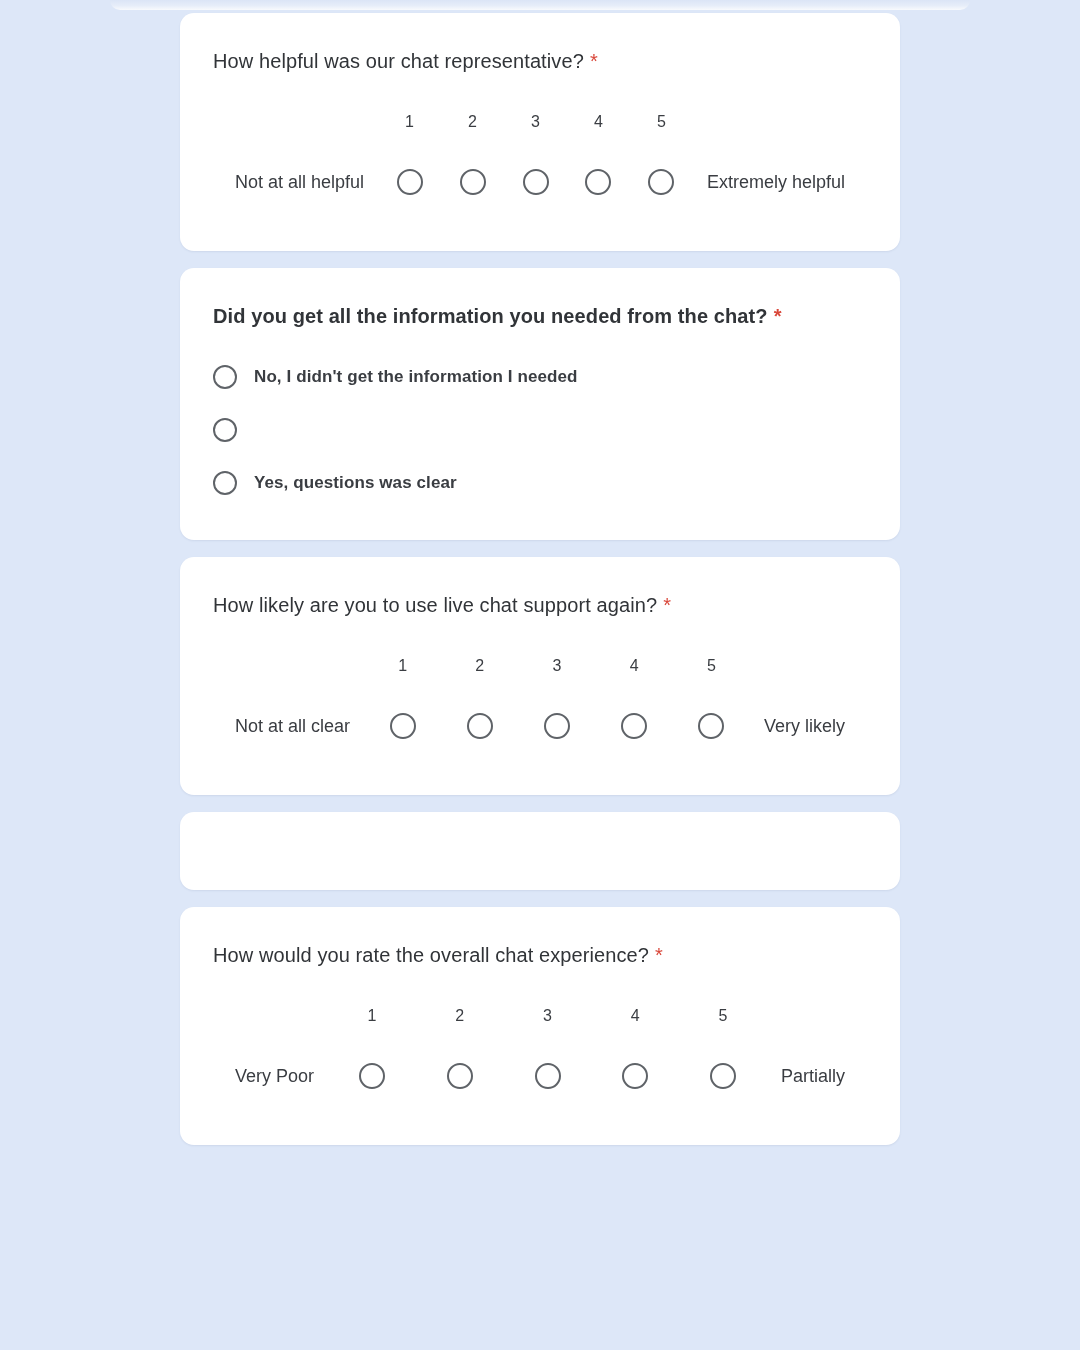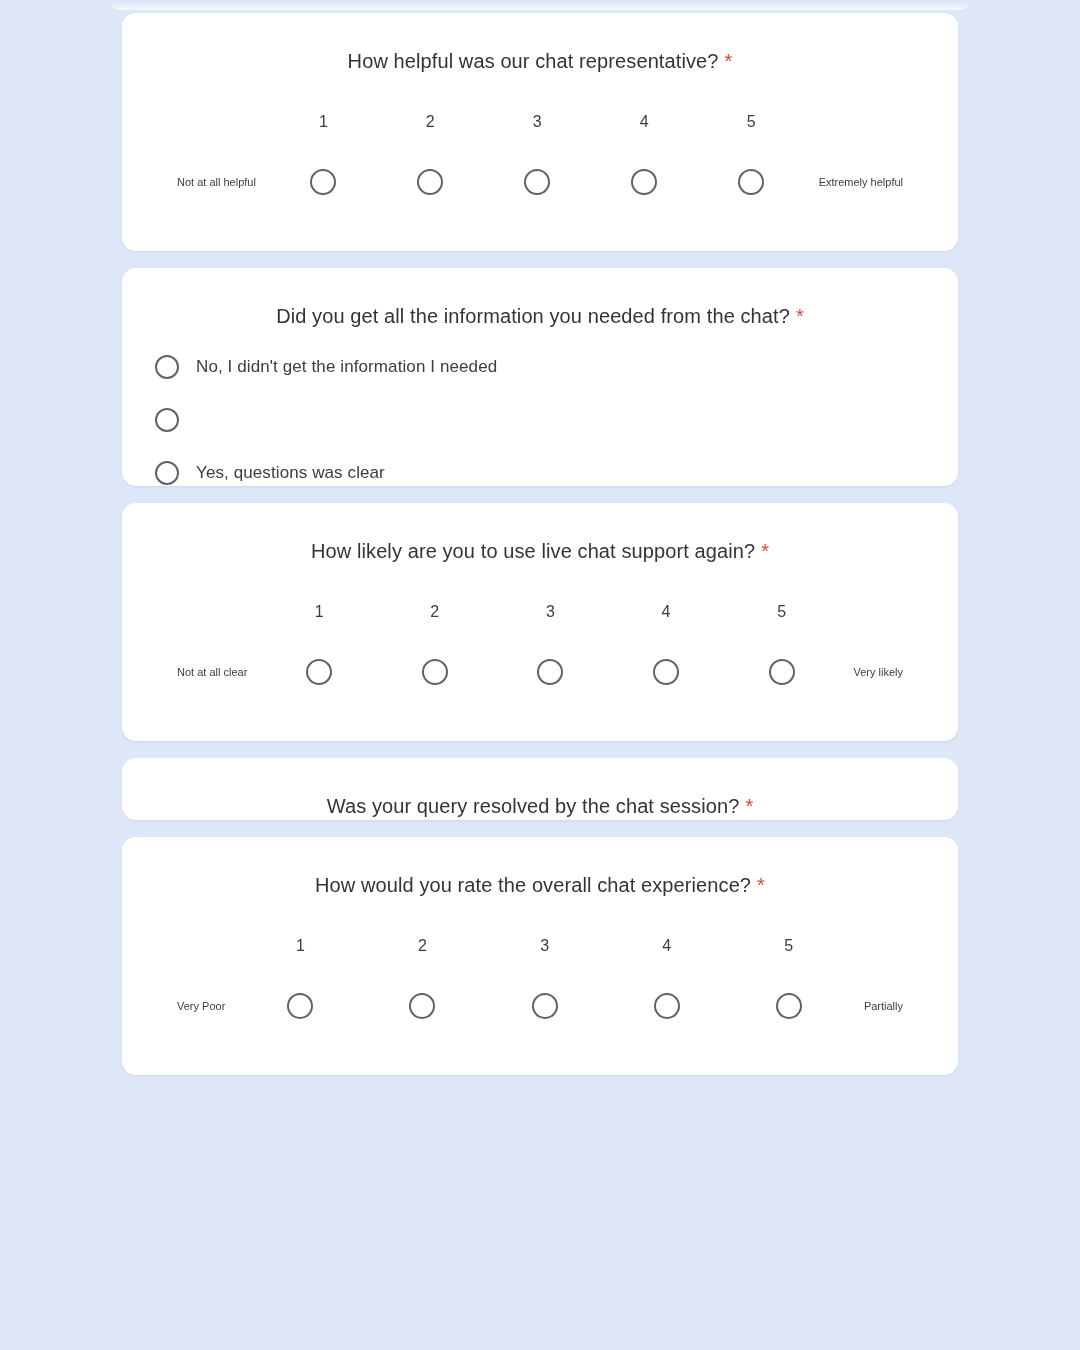--- a/index.html
+++ b/index.html
@@ -11,53 +11,53 @@
   }
   .page{position:relative;width:1080px;height:1350px;overflow:hidden;}
 
   
   .top-strip{
     width:860px;height:10px;margin:0 auto;
     background:linear-gradient(180deg,#dbe5f6 0%,#e6edf9 55%,#f8fafd 100%);
     border-radius:0 0 10px 10px;
   }
 
-  .cards{width:836px;margin:0 auto;text-align:center;}
+  .cards{width:720px;margin:0 auto;}
   .card{
     background:#ffffff;
     border-radius:14px;
     margin-top:17px;
     padding:34px 33px 0 33px;
     box-shadow:0 1px 2px rgba(70,90,130,0.10);
     box-sizing:border-box;
   }
   .card:first-of-type{margin-top:3px;}
   .card.scale-card{padding-bottom:56px;}
-  .card.choice-card{}
+  .card.choice-card{padding-bottom:44px;font-weight:bold;}
 
   .question{
     font-size:20px;line-height:28px;
     color:#313438;
     letter-spacing:0.1px;
   }
   .question .asterisk{
     color:#d9483b;
     margin-left:6px;
     font-size:20px;
   }
 
   
   .scale{
     display:flex;
     align-items:flex-end;
     margin-top:36px;
     padding:0 22px;
   }
   .scale-label{
-    font-size:11px;line-height:26px;
+    font-size:18px;line-height:26px;
     color:#3a3d42;
     white-space:nowrap;
     margin-top:16px;
   }
   .scale-cols{
     flex:1;
     display:flex;
     justify-content:space-around;
     margin:0 14px;
   }
@@ -72,21 +72,21 @@
     box-sizing:border-box;
     border:2.5px solid #5f6368;
     border-radius:50%;
     background:#fff;
     cursor:pointer;
   }
   .radio.big{width:26px;height:26px;}
   .radio.small{width:24px;height:24px;flex:0 0 24px;}
 
   
-  .options{margin-top:24px;}
+  .options{margin-top:34px;}
   .option-row{
     display:flex;align-items:center;
     height:26px;
     margin-bottom:27px;
     cursor:pointer;
   }
   .option-row:last-child{margin-bottom:0;}
   .option-label{
     margin-left:17px;
     font-size:17px;line-height:26px;
@@ -180,23 +180,20 @@
           <div class="scale-col">
             <div class="scale-num">5</div>
             <div class="radio big"></div>
           </div>
         </div>
         <div class="scale-label">Very likely</div>
       </div>
     </div>
 
     <div class="card choice-card">
-      <div class="question">
-        <span>Was your query resolved by the chat session?</span><span class="asterisk">*</span>
-      </div>
     </div>
 
     <div class="card scale-card">
       <div class="question">
         <span>How would you rate the overall chat experience?</span><span class="asterisk">*</span>
       </div>
       <div class="scale">
         <div class="scale-label">Very Poor</div>
         <div class="scale-cols">
           <div class="scale-col">

